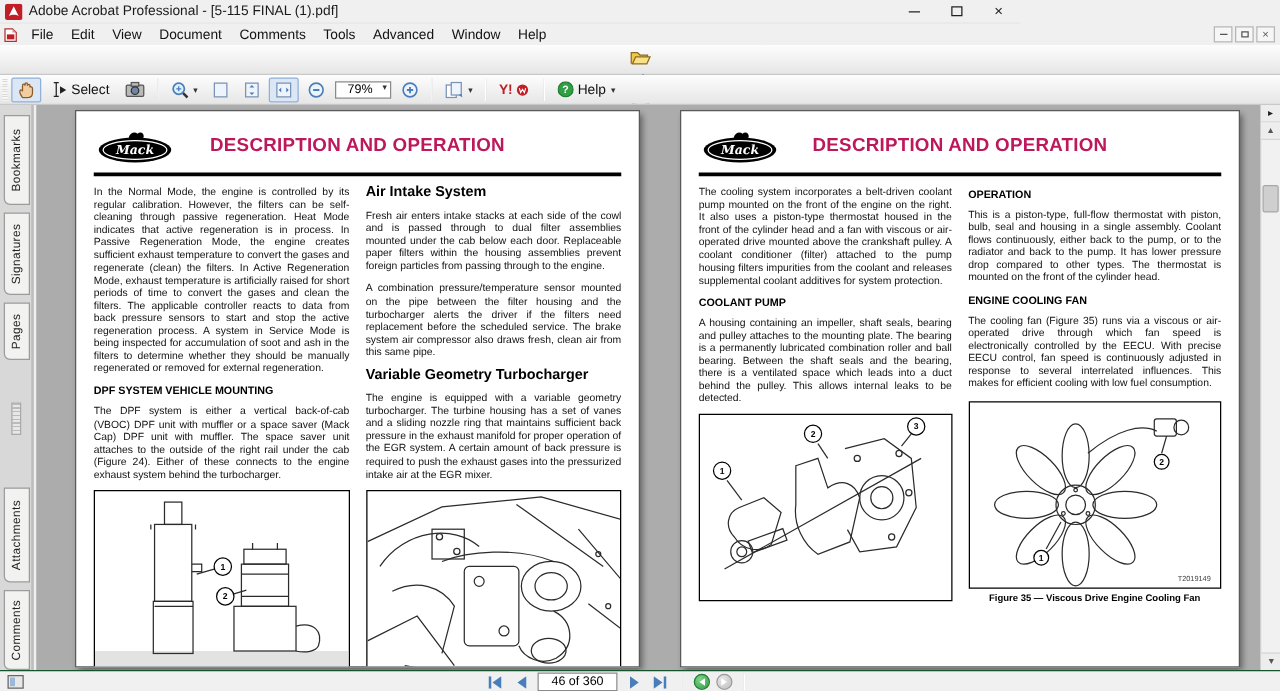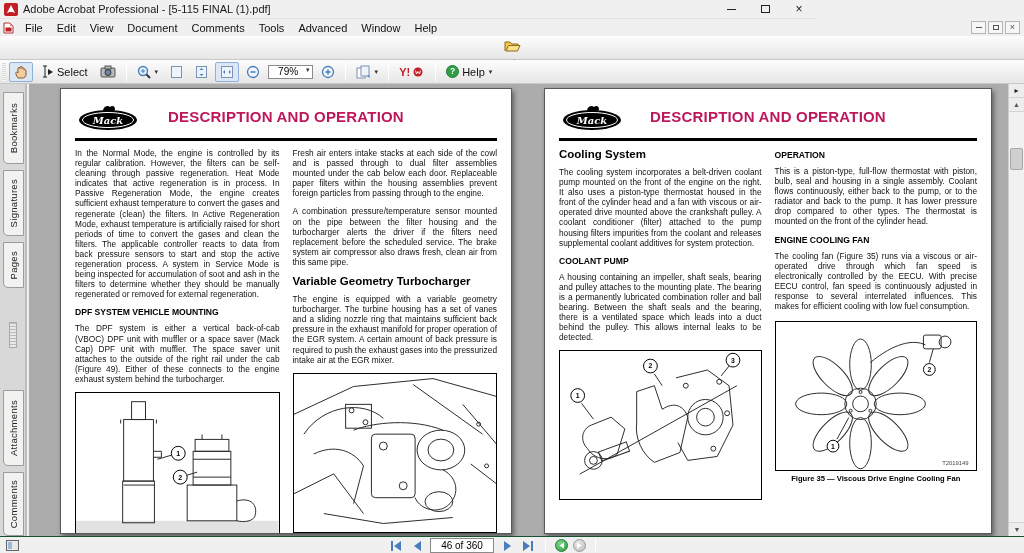--- a/index.html
+++ b/index.html
@@ -382,21 +382,21 @@
         <path d="M26 7 C27 3 31 2 33 4 C35 2 38 3 38 6 C38 8 35 9 32 9 C29 9 27 9 26 7 Z" fill="#000"></path>
         <text x="31" y="20.5" text-anchor="middle" font-family="DejaVu Serif, serif" font-style="italic" font-weight="bold" font-size="10" fill="#fff">Mack</text>
       </svg>
       <div class="pg-title">DESCRIPTION AND OPERATION</div>
     </div>
     <div class="pg-rule"></div>
     <div class="cols">
       <div class="col">
         <p class="body-p">In the Normal Mode, the engine is controlled by its regular calibration. However, the filters can be self-cleaning through passive regeneration. Heat Mode indicates that active regeneration is in process. In Passive Regeneration Mode, the engine creates sufficient exhaust temperature to convert the gases and regenerate (clean) the filters. In Active Regeneration Mode, exhaust temperature is artificially raised for short periods of time to convert the gases and clean the filters. The applicable controller reacts to data from back pressure sensors to start and stop the active regeneration process. A system in Service Mode is being inspected for accumulation of soot and ash in the filters to determine whether they should be manually regenerated or removed for external regeneration.</p>
         <div class="h-sub">DPF SYSTEM VEHICLE MOUNTING</div>
-        <p class="body-p">The DPF system is either a vertical back-of-cab (VBOC) DPF unit with muffler or a space saver (Mack Cap) DPF unit with muffler. The space saver unit attaches to the outside of the right rail under the cab (Figure 49). Either of these connects to the engine exhaust system behind the turbocharger.</p>
+        <p class="body-p">The DPF system is either a vertical back-of-cab (VBOC) DPF unit with muffler or a space saver (Mack Cap) DPF unit with muffler. The space saver unit attaches to the outside of the right rail under the cab (Figure 24). Either of these connects to the engine exhaust system behind the turbocharger.</p>
         <div class="figure-box" style="height:200px;">
           <svg width="100%" height="200" viewBox="0 0 204 200">
             <rect x="0" y="128" width="204" height="72" fill="#e2e2e2"></rect>
             <g class="draw">
               <rect x="56" y="8" width="14" height="18"></rect>
               <rect x="48" y="26" width="30" height="62"></rect>
               <line x1="45" y1="30" x2="45" y2="26"></line>
                 <line x1="81" y1="30" x2="81" y2="26"></line>
               <rect x="47" y="88" width="32" height="42"></rect>
               <line x1="48" y1="92" x2="79" y2="92"></line>
@@ -413,20 +413,21 @@
               <line x1="112" y1="82" x2="122" y2="79"></line>
             </g>
             <circle class="callout-c" cx="103" cy="60" r="7"></circle>
             <text class="callout-t" x="103" y="62.5" text-anchor="middle">1</text>
             <circle class="callout-c" cx="105" cy="84" r="7"></circle>
             <text class="callout-t" x="105" y="86.5" text-anchor="middle">2</text>
           </svg>
         </div>
       </div>
       <div class="col">
+        <div class="h-section">Air Intake System</div>
         <p class="body-p">Fresh air enters intake stacks at each side of the cowl and is passed through to dual filter assemblies mounted under the cab below each door. Replaceable paper filters within the housing assemblies prevent foreign particles from passing through to the engine.</p>
         <p class="body-p">A combination pressure/temperature sensor mounted on the pipe between the filter housing and the turbocharger alerts the driver if the filters need replacement before the scheduled service. The brake system air compressor also draws fresh, clean air from this same pipe.</p>
         <div class="h-section">Variable Geometry Turbocharger</div>
         <p class="body-p">The engine is equipped with a variable geometry turbocharger. The turbine housing has a set of vanes and a sliding nozzle ring that maintains sufficient back pressure in the exhaust manifold for proper operation of the EGR system. A certain amount of back pressure is required to push the exhaust gases into the pressurized intake air at the EGR mixer.</p>
         <div class="figure-box" style="height:160px;">
           <svg width="100%" height="160" viewBox="0 0 204 160">
             <g class="draw">
               <path d="M0 40 L60 12 L140 4 L204 22"></path>
               <path d="M10 60 C30 30 70 26 90 44"></path>
               <rect x="52" y="30" width="26" height="24"></rect>
@@ -459,21 +460,20 @@
         <ellipse cx="31" cy="17" rx="29" ry="10" fill="#000"></ellipse>
         <ellipse cx="31" cy="17" rx="25.5" ry="7.5" fill="none" stroke="#fff" stroke-width="1"></ellipse>
         <path d="M26 7 C27 3 31 2 33 4 C35 2 38 3 38 6 C38 8 35 9 32 9 C29 9 27 9 26 7 Z" fill="#000"></path>
         <text x="31" y="20.5" text-anchor="middle" font-family="DejaVu Serif, serif" font-style="italic" font-weight="bold" font-size="10" fill="#fff">Mack</text>
       </svg>
       <div class="pg-title">DESCRIPTION AND OPERATION</div>
     </div>
     <div class="pg-rule"></div>
     <div class="cols">
       <div class="col">
-        <div class="h-section">Cooling System</div>
         <p class="body-p">The cooling system incorporates a belt-driven coolant pump mounted on the front of the engine on the right. It also uses a piston-type thermostat housed in the front of the cylinder head and a fan with viscous or air-operated drive mounted above the crankshaft pulley. A coolant conditioner (filter) attached to the pump housing filters impurities from the coolant and releases supplemental coolant additives for system protection.</p>
         <div class="h-sub">COOLANT PUMP</div>
         <p class="body-p">A housing containing an impeller, shaft seals, bearing and pulley attaches to the mounting plate. The bearing is a permanently lubricated combination roller and ball bearing. Between the shaft seals and the bearing, there is a ventilated space which leads into a duct behind the pulley. This allows internal leaks to be detected.</p>
         <div class="figure-box" style="height:150px;">
           <svg width="100%" height="150" viewBox="0 0 204 150">
             <g class="draw">
               <path d="M28 98 C20 90 22 78 32 74 L52 66 L66 78 L58 104 C48 112 34 108 28 98 Z"></path>
               <circle cx="34" cy="110" r="9"></circle>
                 <circle cx="34" cy="110" r="4"></circle>
               <rect x="40" y="96" width="30" height="10" transform="rotate(-20 55 101)"></rect>

